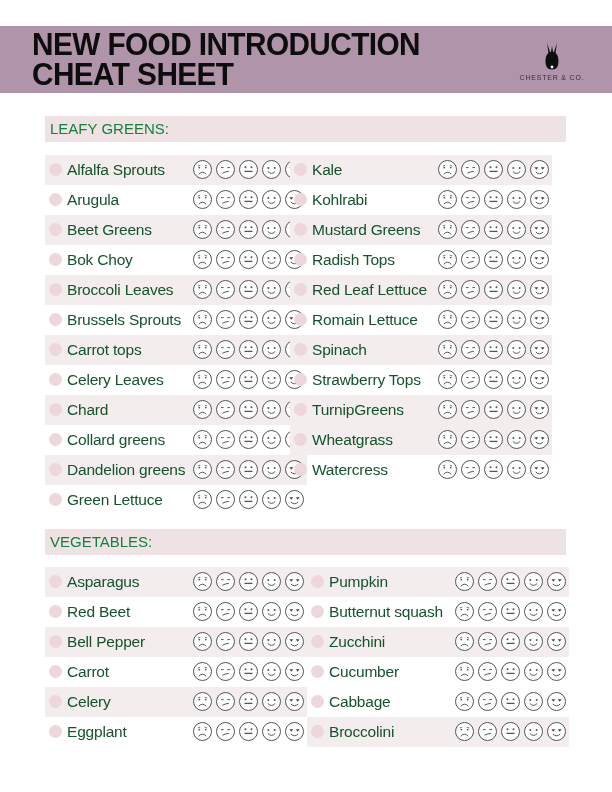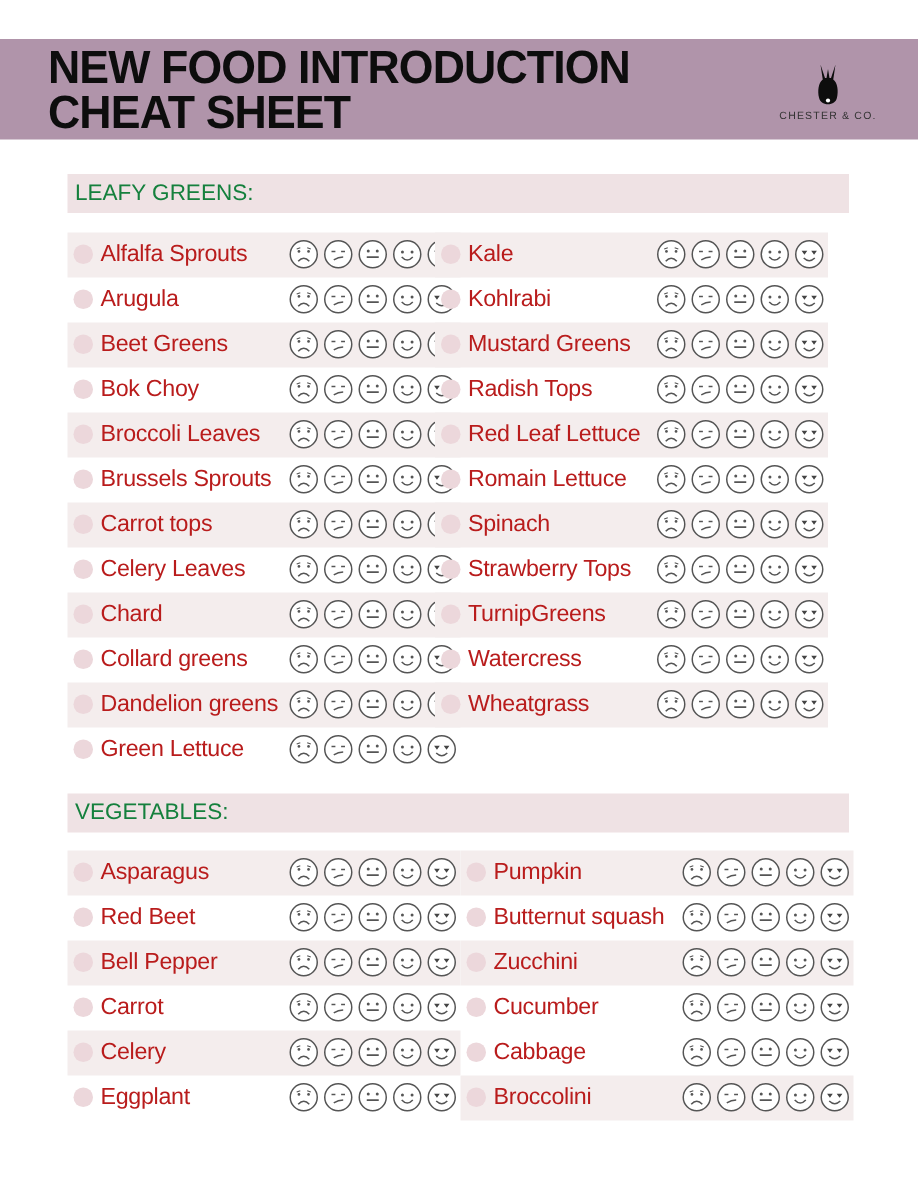--- a/index.html
+++ b/index.html
@@ -26,21 +26,21 @@
   .row {
     position: relative; height: 30px; display: flex; align-items: center;
   }
   .row.shaded { background: #f4eded; }
   .row .bullet {
     position: absolute; left: 4px; top: 8px; width: 13px; height: 13px; border-radius: 50%;
     background: #ecd7db;
   }
   .row .label {
     position: absolute; left: 22px; top: 0; line-height: 30px; font-size: 15.5px;
-    color: #b91c1c; white-space: nowrap; letter-spacing: -0.2px;
+    color: #14532d; white-space: nowrap; letter-spacing: -0.2px;
   }
   .faces { position: absolute; left: 147px; top: 4px; display: flex; gap: 2px; }
   .face { width: 21px; height: 21px; cursor: pointer; }
   .face svg { display: block; }
 </style>
 </head>
 <body>
 
 <div class="header">
   <div class="title">
@@ -998,68 +998,68 @@
         </span>
         <span class="face">
           <svg width="21" height="21" viewBox="0 0 21 21">
             <circle cx="10.5" cy="10.5" r="9" fill="#fff" stroke="#555" stroke-width="1"></circle>
             <path d="M5.4 8.2 L9.2 8.2 L7.3 10.8 Z M11.8 8.2 L15.6 8.2 L13.7 10.8 Z" fill="#444"></path>
             <path d="M6.8 13 Q10.5 16.6 14.2 13" fill="none" stroke="#555" stroke-width="1"></path>
           </svg>
         </span>
       </span>
     </div>
+    <div class="row shaded">
+      <span class="bullet"></span>
+      <span class="label">Wheatgrass</span>
+      <span class="faces">
+        <span class="face">
+          <svg width="21" height="21" viewBox="0 0 21 21">
+            <circle cx="10.5" cy="10.5" r="9" fill="#fff" stroke="#555" stroke-width="1"></circle>
+            <circle cx="7.3" cy="8.6" r="0.9" fill="#555"></circle>
+            <circle cx="13.7" cy="8.6" r="0.9" fill="#555"></circle>
+            <path d="M6.8 15.2 Q10.5 11.2 14.2 15.2" fill="none" stroke="#555" stroke-width="1"></path>
+            <path d="M5.8 7 L8.2 6.2 M15.2 7 L12.8 6.2" stroke="#555" stroke-width="0.8"></path>
+          </svg>
+        </span>
+        <span class="face">
+          <svg width="21" height="21" viewBox="0 0 21 21">
+            <circle cx="10.5" cy="10.5" r="9" fill="#fff" stroke="#555" stroke-width="1"></circle>
+            <path d="M6 8.6 L8.6 8.6 M12.4 8.6 L15 8.6" stroke="#555" stroke-width="1"></path>
+            <path d="M7.5 14.2 Q10.5 12.6 13.8 12.4" fill="none" stroke="#555" stroke-width="1"></path>
+          </svg>
+        </span>
+        <span class="face">
+          <svg width="21" height="21" viewBox="0 0 21 21">
+            <circle cx="10.5" cy="10.5" r="9" fill="#fff" stroke="#555" stroke-width="1"></circle>
+            <circle cx="7.5" cy="8.3" r="1" fill="#555"></circle>
+            <circle cx="13.5" cy="8.3" r="1" fill="#555"></circle>
+            <path d="M6.5 12.4 L14.5 12.4" stroke="#555" stroke-width="1.3"></path>
+          </svg>
+        </span>
+        <span class="face">
+          <svg width="21" height="21" viewBox="0 0 21 21">
+            <circle cx="10.5" cy="10.5" r="9" fill="#fff" stroke="#555" stroke-width="1"></circle>
+            <circle cx="7.3" cy="9" r="1" fill="#555"></circle>
+            <circle cx="13.7" cy="9" r="1" fill="#555"></circle>
+            <path d="M6.8 12.4 Q10.5 16.4 14.2 12.4" fill="none" stroke="#555" stroke-width="1"></path>
+          </svg>
+        </span>
+        <span class="face">
+          <svg width="21" height="21" viewBox="0 0 21 21">
+            <circle cx="10.5" cy="10.5" r="9" fill="#fff" stroke="#555" stroke-width="1"></circle>
+            <path d="M5.4 8.2 L9.2 8.2 L7.3 10.8 Z M11.8 8.2 L15.6 8.2 L13.7 10.8 Z" fill="#444"></path>
+            <path d="M6.8 13 Q10.5 16.6 14.2 13" fill="none" stroke="#555" stroke-width="1"></path>
+          </svg>
+        </span>
+      </span>
+    </div>
     <div class="row">
       <span class="bullet"></span>
       <span class="label">Watercress</span>
-      <span class="faces">
-        <span class="face">
-          <svg width="21" height="21" viewBox="0 0 21 21">
-            <circle cx="10.5" cy="10.5" r="9" fill="#fff" stroke="#555" stroke-width="1"></circle>
-            <circle cx="7.3" cy="8.6" r="0.9" fill="#555"></circle>
-            <circle cx="13.7" cy="8.6" r="0.9" fill="#555"></circle>
-            <path d="M6.8 15.2 Q10.5 11.2 14.2 15.2" fill="none" stroke="#555" stroke-width="1"></path>
-            <path d="M5.8 7 L8.2 6.2 M15.2 7 L12.8 6.2" stroke="#555" stroke-width="0.8"></path>
-          </svg>
-        </span>
-        <span class="face">
-          <svg width="21" height="21" viewBox="0 0 21 21">
-            <circle cx="10.5" cy="10.5" r="9" fill="#fff" stroke="#555" stroke-width="1"></circle>
-            <path d="M6 8.6 L8.6 8.6 M12.4 8.6 L15 8.6" stroke="#555" stroke-width="1"></path>
-            <path d="M7.5 14.2 Q10.5 12.6 13.8 12.4" fill="none" stroke="#555" stroke-width="1"></path>
-          </svg>
-        </span>
-        <span class="face">
-          <svg width="21" height="21" viewBox="0 0 21 21">
-            <circle cx="10.5" cy="10.5" r="9" fill="#fff" stroke="#555" stroke-width="1"></circle>
-            <circle cx="7.5" cy="8.3" r="1" fill="#555"></circle>
-            <circle cx="13.5" cy="8.3" r="1" fill="#555"></circle>
-            <path d="M6.5 12.4 L14.5 12.4" stroke="#555" stroke-width="1.3"></path>
-          </svg>
-        </span>
-        <span class="face">
-          <svg width="21" height="21" viewBox="0 0 21 21">
-            <circle cx="10.5" cy="10.5" r="9" fill="#fff" stroke="#555" stroke-width="1"></circle>
-            <circle cx="7.3" cy="9" r="1" fill="#555"></circle>
-            <circle cx="13.7" cy="9" r="1" fill="#555"></circle>
-            <path d="M6.8 12.4 Q10.5 16.4 14.2 12.4" fill="none" stroke="#555" stroke-width="1"></path>
-          </svg>
-        </span>
-        <span class="face">
-          <svg width="21" height="21" viewBox="0 0 21 21">
-            <circle cx="10.5" cy="10.5" r="9" fill="#fff" stroke="#555" stroke-width="1"></circle>
-            <path d="M5.4 8.2 L9.2 8.2 L7.3 10.8 Z M11.8 8.2 L15.6 8.2 L13.7 10.8 Z" fill="#444"></path>
-            <path d="M6.8 13 Q10.5 16.6 14.2 13" fill="none" stroke="#555" stroke-width="1"></path>
-          </svg>
-        </span>
-      </span>
-    </div>
-    <div class="row shaded">
-      <span class="bullet"></span>
-      <span class="label">Wheatgrass</span>
       <span class="faces">
         <span class="face">
           <svg width="21" height="21" viewBox="0 0 21 21">
             <circle cx="10.5" cy="10.5" r="9" fill="#fff" stroke="#555" stroke-width="1"></circle>
             <circle cx="7.3" cy="8.6" r="0.9" fill="#555"></circle>
             <circle cx="13.7" cy="8.6" r="0.9" fill="#555"></circle>
             <path d="M6.8 15.2 Q10.5 11.2 14.2 15.2" fill="none" stroke="#555" stroke-width="1"></path>
             <path d="M5.8 7 L8.2 6.2 M15.2 7 L12.8 6.2" stroke="#555" stroke-width="0.8"></path>
           </svg>
         </span>

